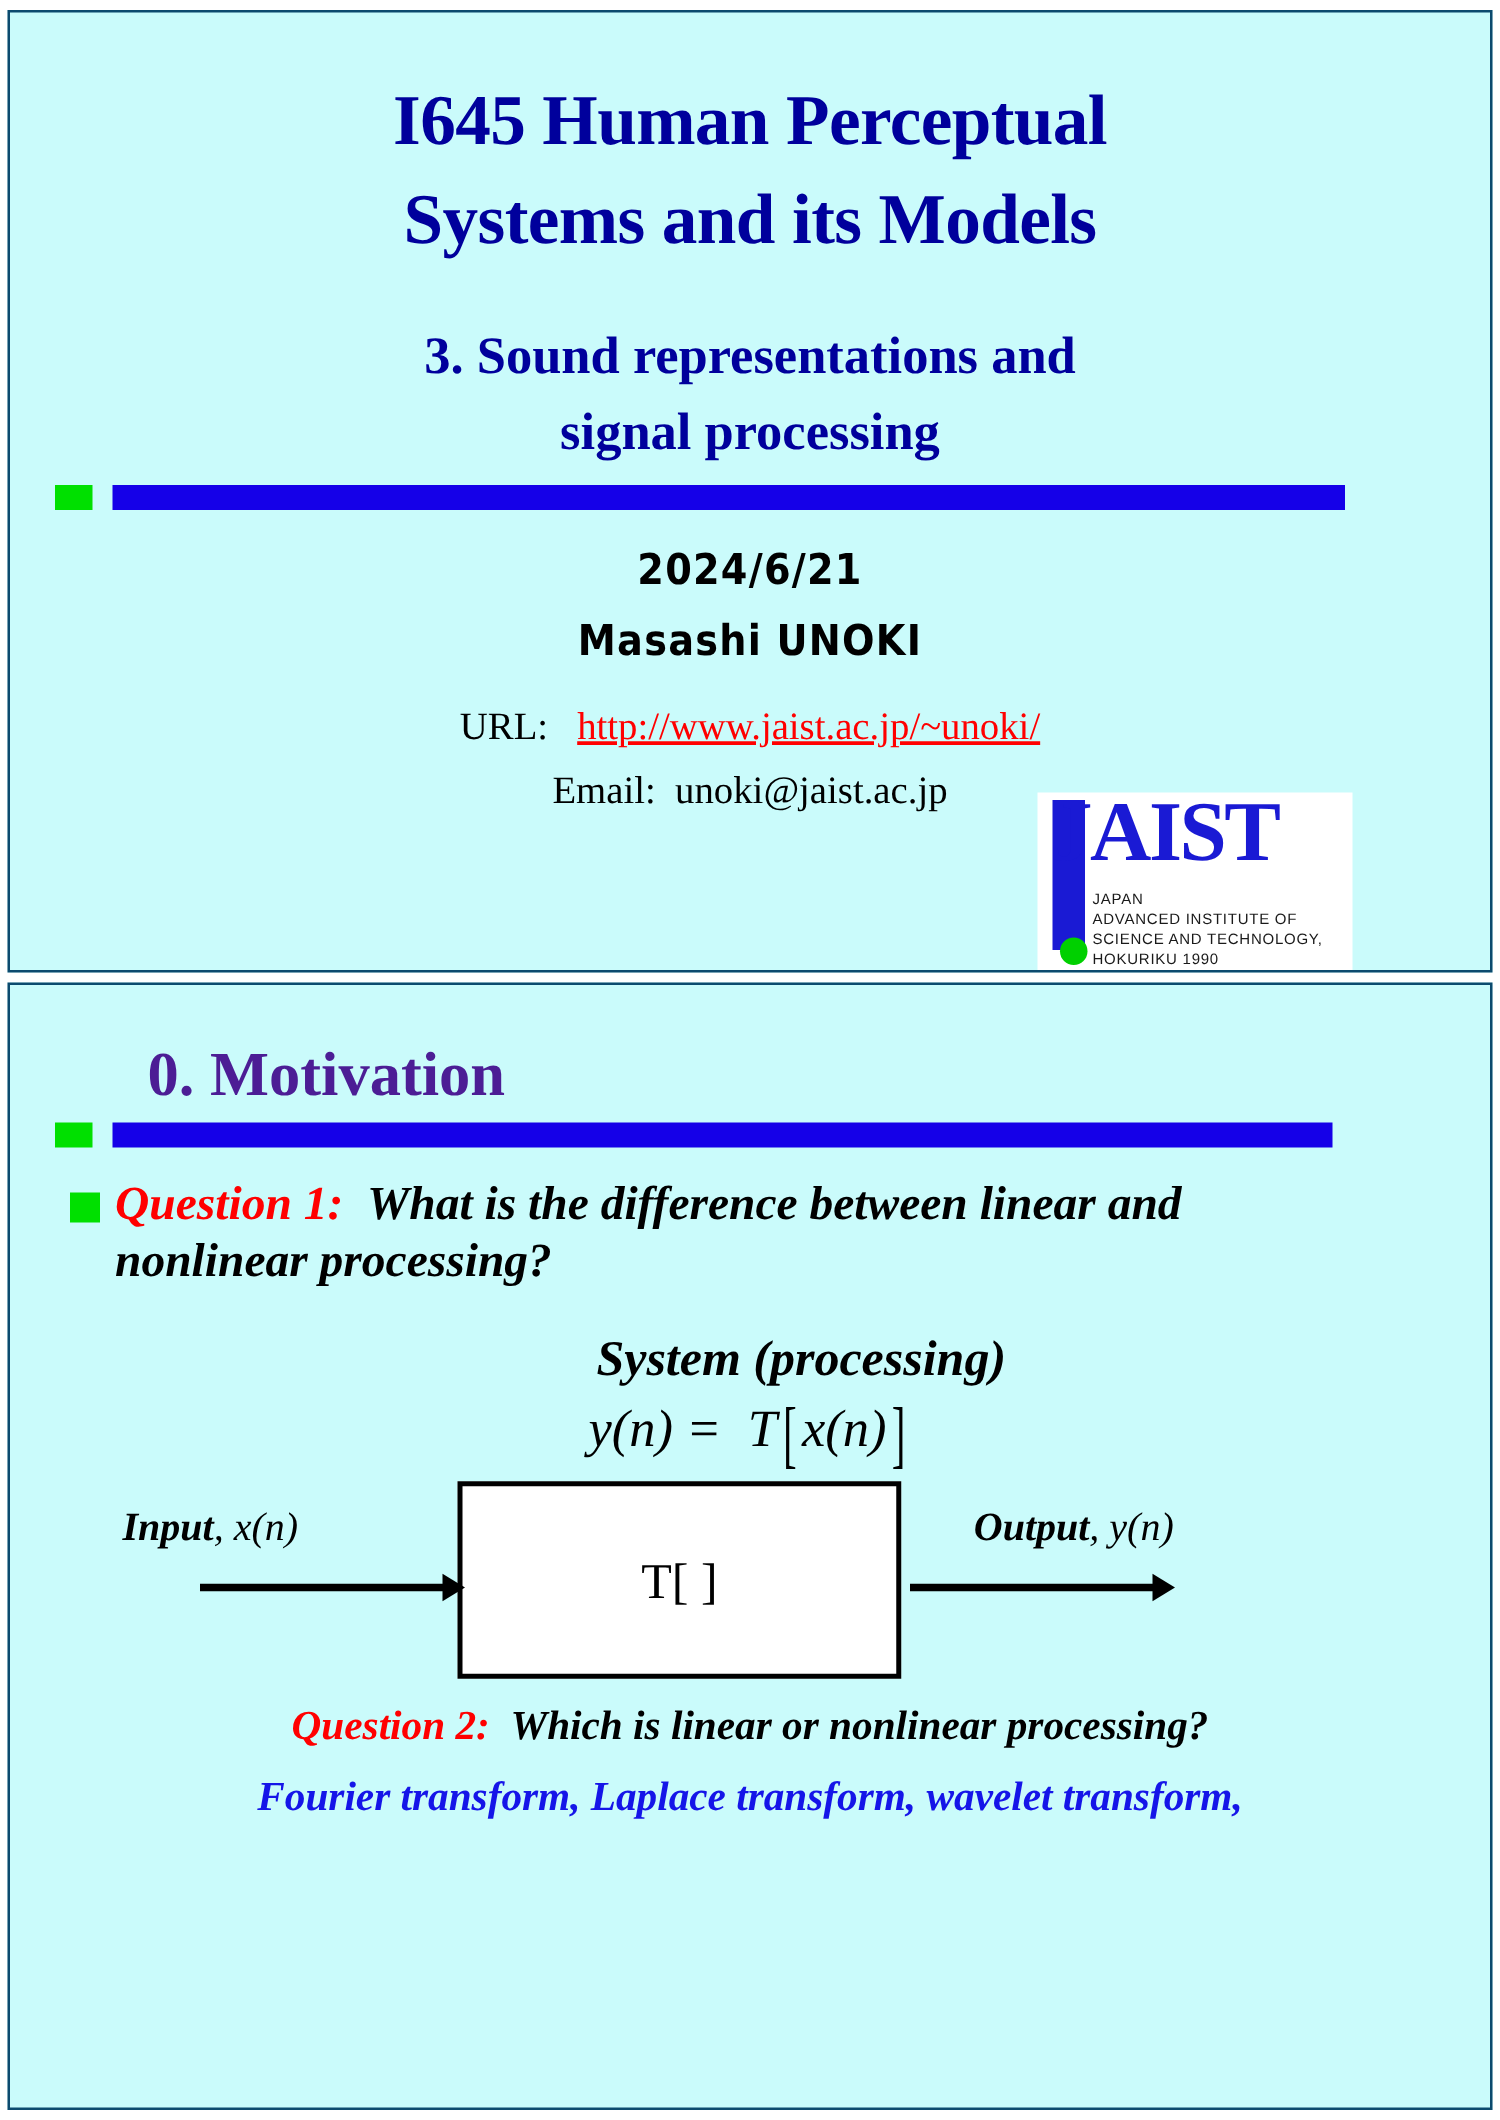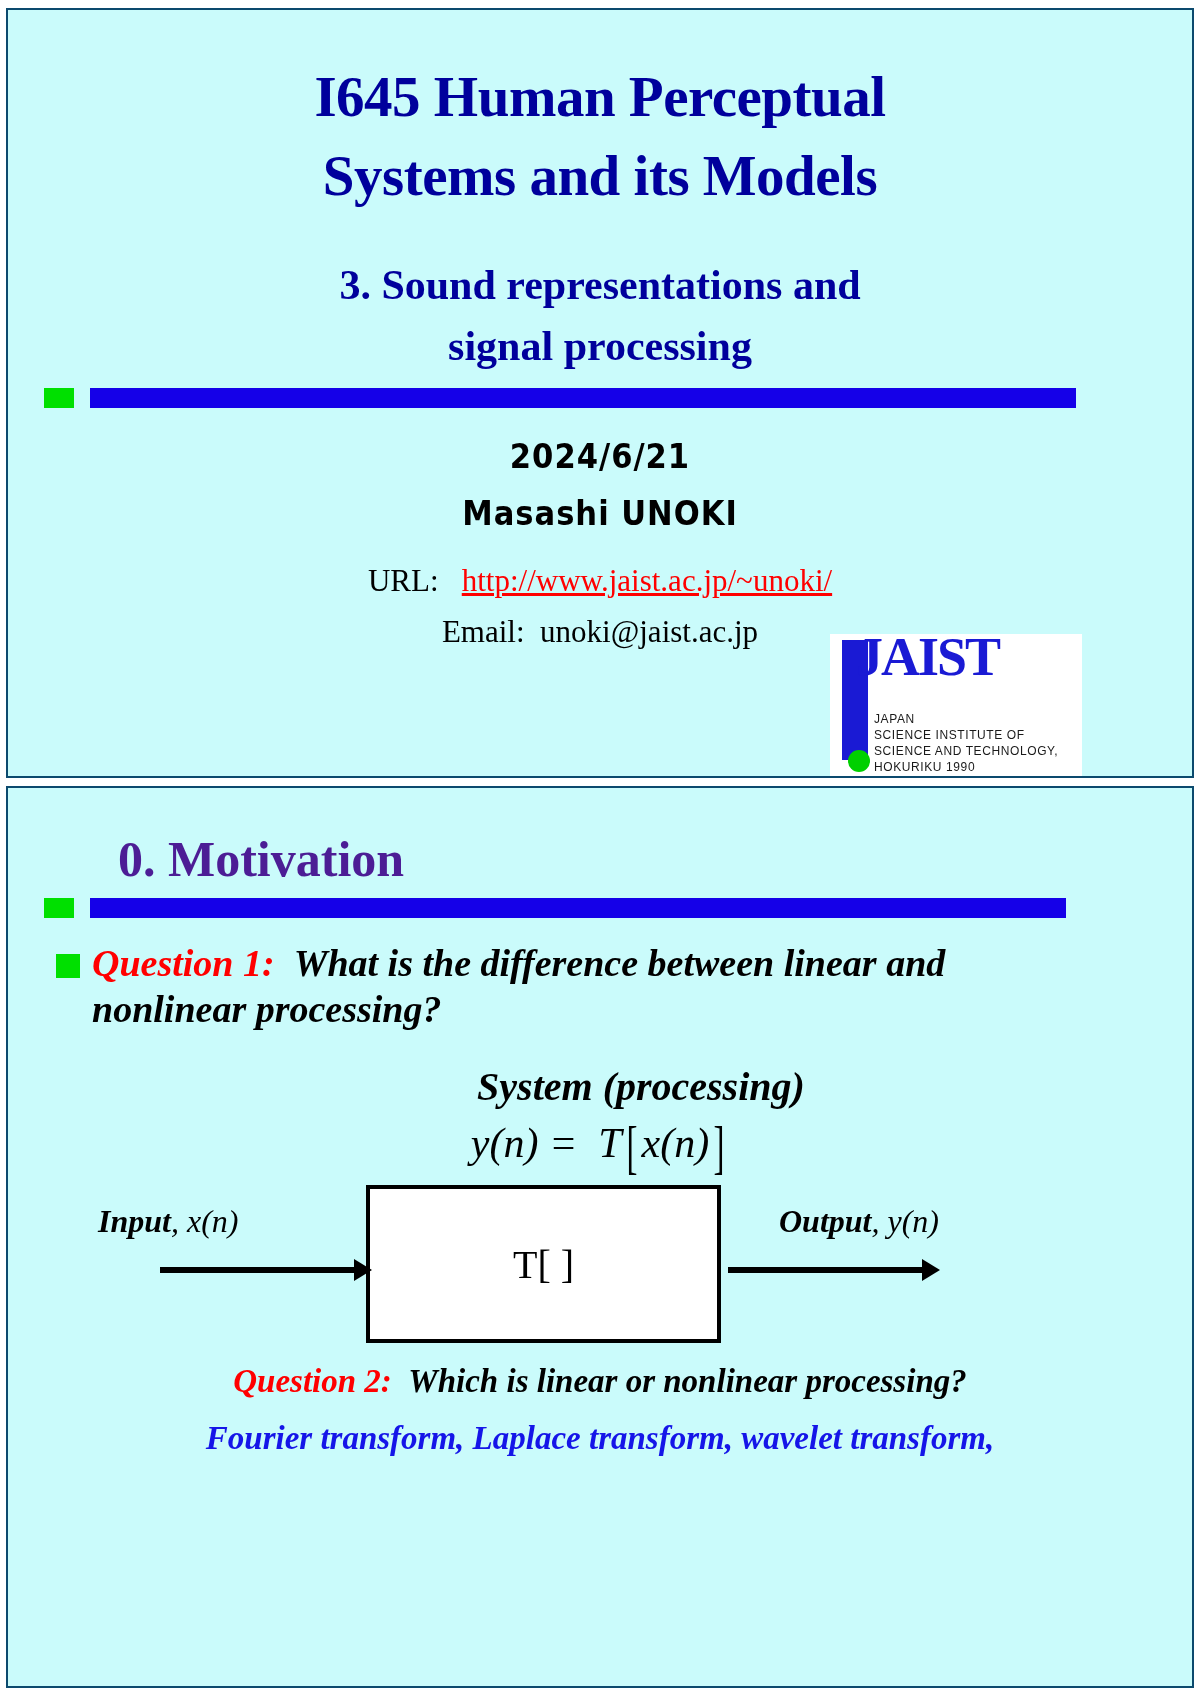--- a/index.html
+++ b/index.html
@@ -126,25 +126,25 @@
     position: absolute;
     left: 822px;
     top: 624px;
     width: 252px;
     height: 146px;
     background: #ffffff;
     overflow: hidden;
   }
   .logo-word {
     position: absolute;
-    left: 26px;
+    left: 10px;
     top: -8px;
     font-family: "Liberation Serif", "DejaVu Serif", serif;
     font-weight: bold;
-    font-size: 54px;
+    font-size: 68px;
     color: #1a1ad4;
     letter-spacing: -2px;
   }
   .logo-sub {
     position: absolute;
     left: 44px;
     font-family: "Liberation Sans", "DejaVu Sans", sans-serif;
     font-size: 12px;
     color: #1a1a1a;
     letter-spacing: 0.6px;
@@ -353,21 +353,21 @@
     <div class="contact" id="email-line">
       <span>Email:</span>
       <span>&nbsp;</span><span>unoki@jaist.ac.jp</span>
     </div>
 
     <div class="logo-box">
       <div class="logo-bar"></div>
       <div class="logo-word">JAIST</div>
       <div class="logo-dot"></div>
       <div class="logo-sub" id="logo-sub1">JAPAN</div>
-      <div class="logo-sub" id="logo-sub2">SCIENCE   INSTITUTE   OF</div>
+      <div class="logo-sub" id="logo-sub2">ADVANCED   INSTITUTE   OF</div>
       <div class="logo-sub" id="logo-sub3">SCIENCE  AND  TECHNOLOGY,</div>
       <div class="logo-sub" id="logo-sub4">HOKURIKU   1990</div>
     </div>
   </div>
 
   <div class="slide" id="slide2"></div>
 
   <div class="sec-title" style="left:118px; top:830px;">0. Motivation</div>
 
   <div class="rule-row" id="rule2">

